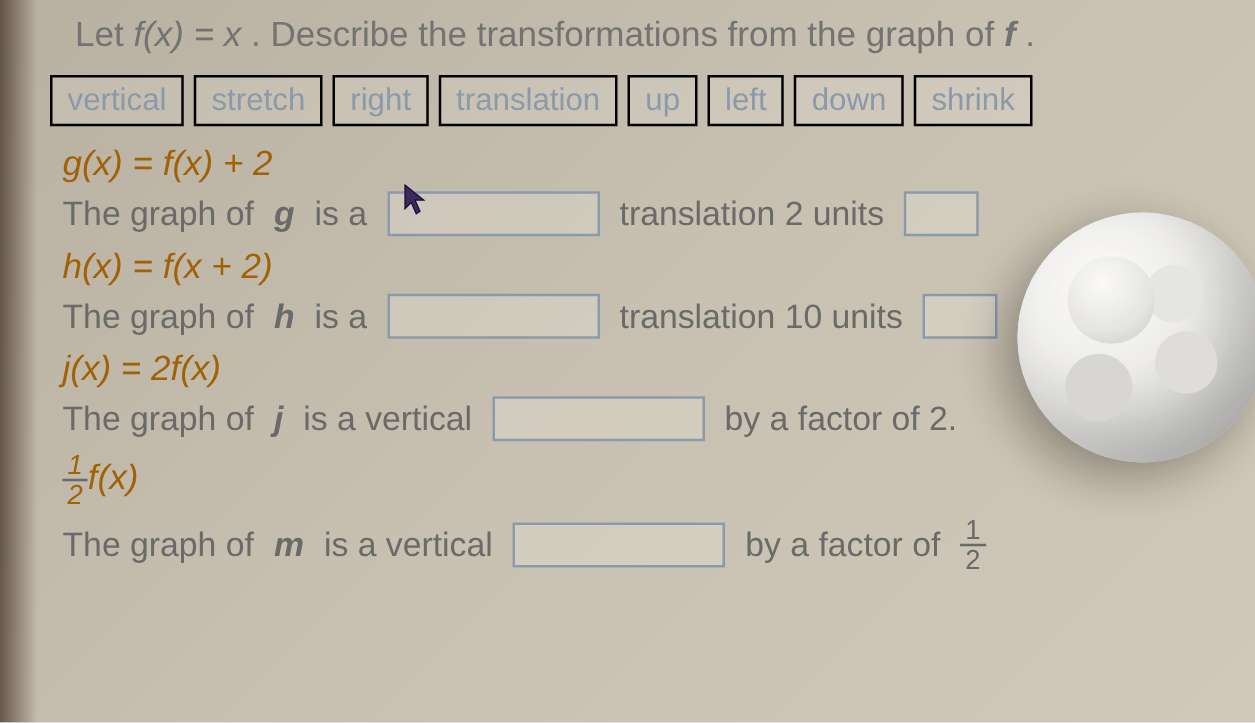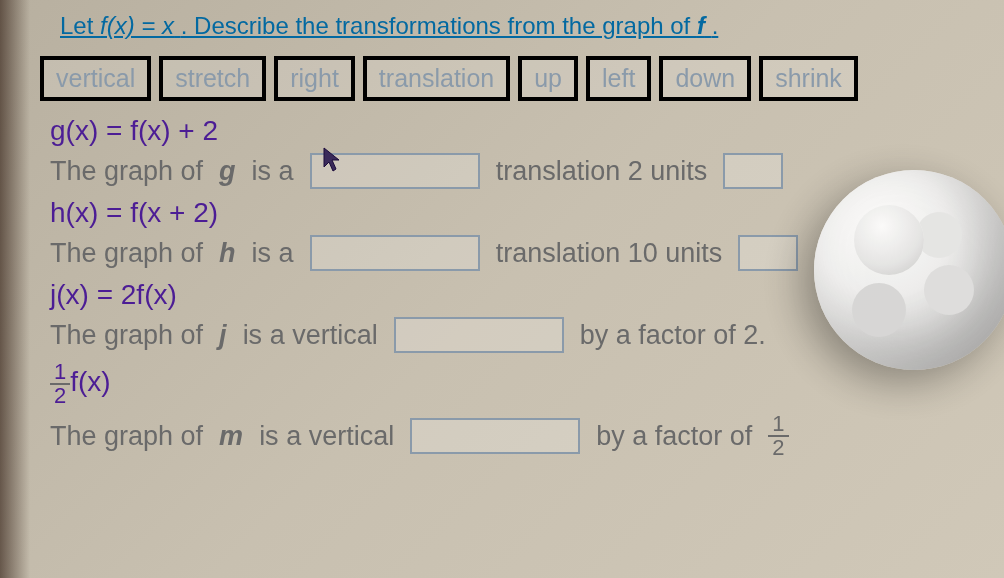--- a/index.html
+++ b/index.html
@@ -8,56 +8,56 @@
       background: linear-gradient(135deg, #b8b0a0 0%, #c8c0b0 50%, #d0c8b8 100%);
       width: 1004px;
       height: 578px;
       padding: 12px 20px;
       color: #6a6a6a;
       font-size: 26px;
       position: relative;
       overflow: hidden;
     }
     .prompt {
-      font-size: 24px;
-      color: #0369a1;
+      font-size: 28px;
+      color: #737373;
       margin-bottom: 16px;
       padding-left: 40px;
-      text-decoration: underline;
     }
     .prompt .math {
       font-style: italic;
     }
     .word-bank {
       display: flex;
       gap: 8px;
       margin-bottom: 14px;
       padding-left: 20px;
     }
     .word-tile {
-      border: 4px solid #000000;
+      border: 2px solid #000000;
       padding: 4px 12px;
       color: #8a9aaa;
       background: rgba(255,255,255,0.15);
       font-size: 25px;
       cursor: pointer;
     }
     .line {
       margin: 6px 0 6px 30px;
       font-size: 27px;
       color: #6a6a6a;
       display: flex;
       align-items: center;
       flex-wrap: wrap;
       gap: 16px;
     }
     .eq {
+      font-style: italic;
       margin: 8px 0 2px 30px;
       font-size: 28px;
-      color: #4c1d95;
+      color: #a16207;
     }
     .fn { font-style: italic; font-weight: bold; }
     .dropzone {
       display: inline-block;
       min-width: 170px;
       height: 36px;
       border: 2px solid #8a9aaa;
       background: rgba(255,255,255,0.2);
       vertical-align: middle;
     }

